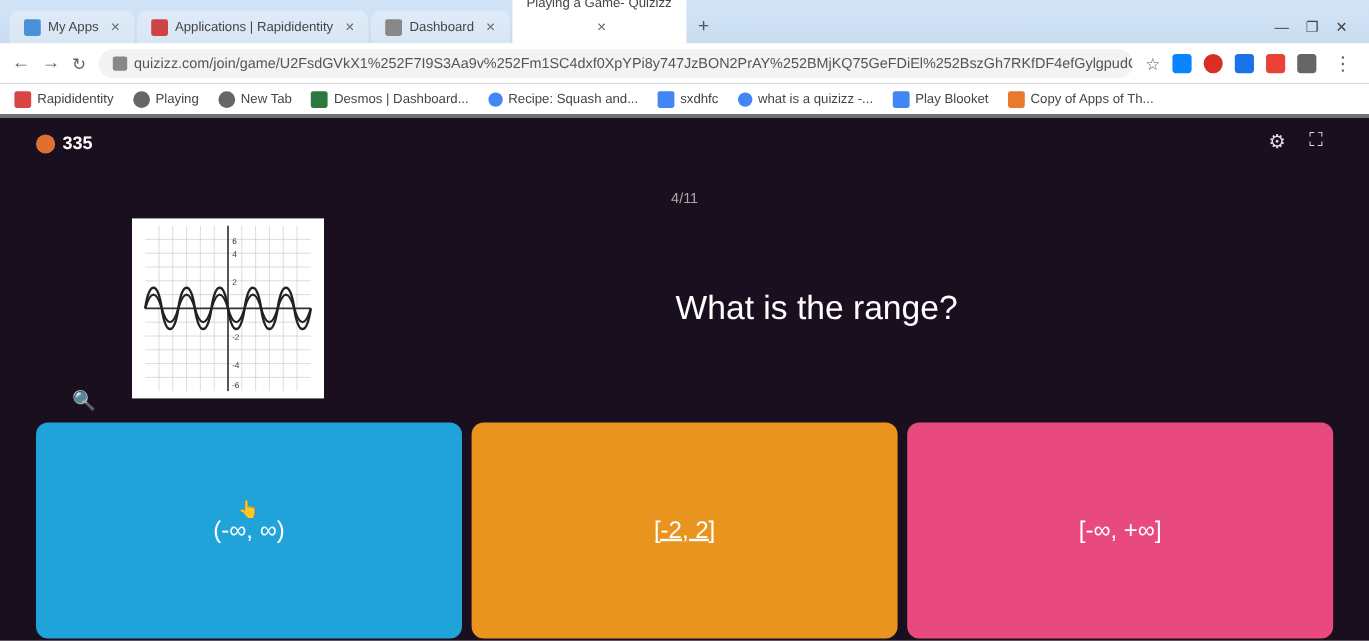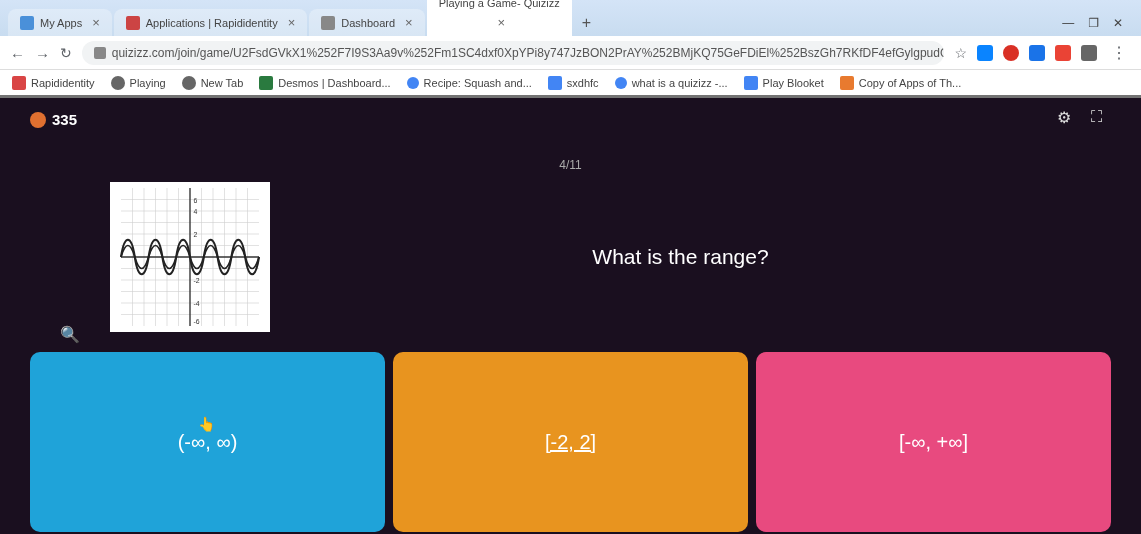--- a/index.html
+++ b/index.html
@@ -33,21 +33,21 @@
     .score { display: flex; align-items: center; gap: 6px; font-size: 15px; font-weight: bold; color: #fff; }
     .score-icon { width: 16px; height: 16px; border-radius: 50%; background: #e07030; display: inline-block; }
     .header-right { margin-left: auto; display: flex; gap: 14px; }
     .gear, .fullscreen { width: 20px; height: 20px; cursor: pointer; color: #ddd; font-size: 16px; }
     
     .timer { text-align: center; font-size: 12px; color: #aaa; margin-top: 20px; }
     
     .question-row { display: flex; align-items: center; padding: 10px 110px 20px 110px; gap: 60px; }
     .graph-box { width: 160px; height: 150px; background: #fff; padding: 6px; flex-shrink: 0; }
     .graph-inner { width: 100%; height: 100%; position: relative; }
-    .question-text { font-size: 21px; color: #fff; font-weight: 400; flex: 1; text-align: center; }
+    .question-text { font-size: 28px; color: #fff; font-weight: 400; flex: 1; text-align: center; }
     .zoom-icon { position: absolute; left: 60px; bottom: 190px; color: #888; font-size: 16px; }
     
     .answers { display: flex; gap: 8px; padding: 0 30px; height: 180px; }
     .answer { flex: 1; border-radius: 10px; display: flex; align-items: center; justify-content: center; color: #fff; font-size: 20px; cursor: pointer; position: relative; font-weight: 400; }
     .answer.blue1 { background: #2f5fbf; }
     .answer.blue2 { background: #1fa3d9; }
     .answer.orange { background: #e8941f; text-decoration: underline; }
     .answer.pink { background: #e84a7f; }
     .cursor-hand { position: absolute; top: 50%; left: 50%; transform: translate(-50%, -50%) translateY(-18px); color: #fff; font-size: 14px; }
   </style>

